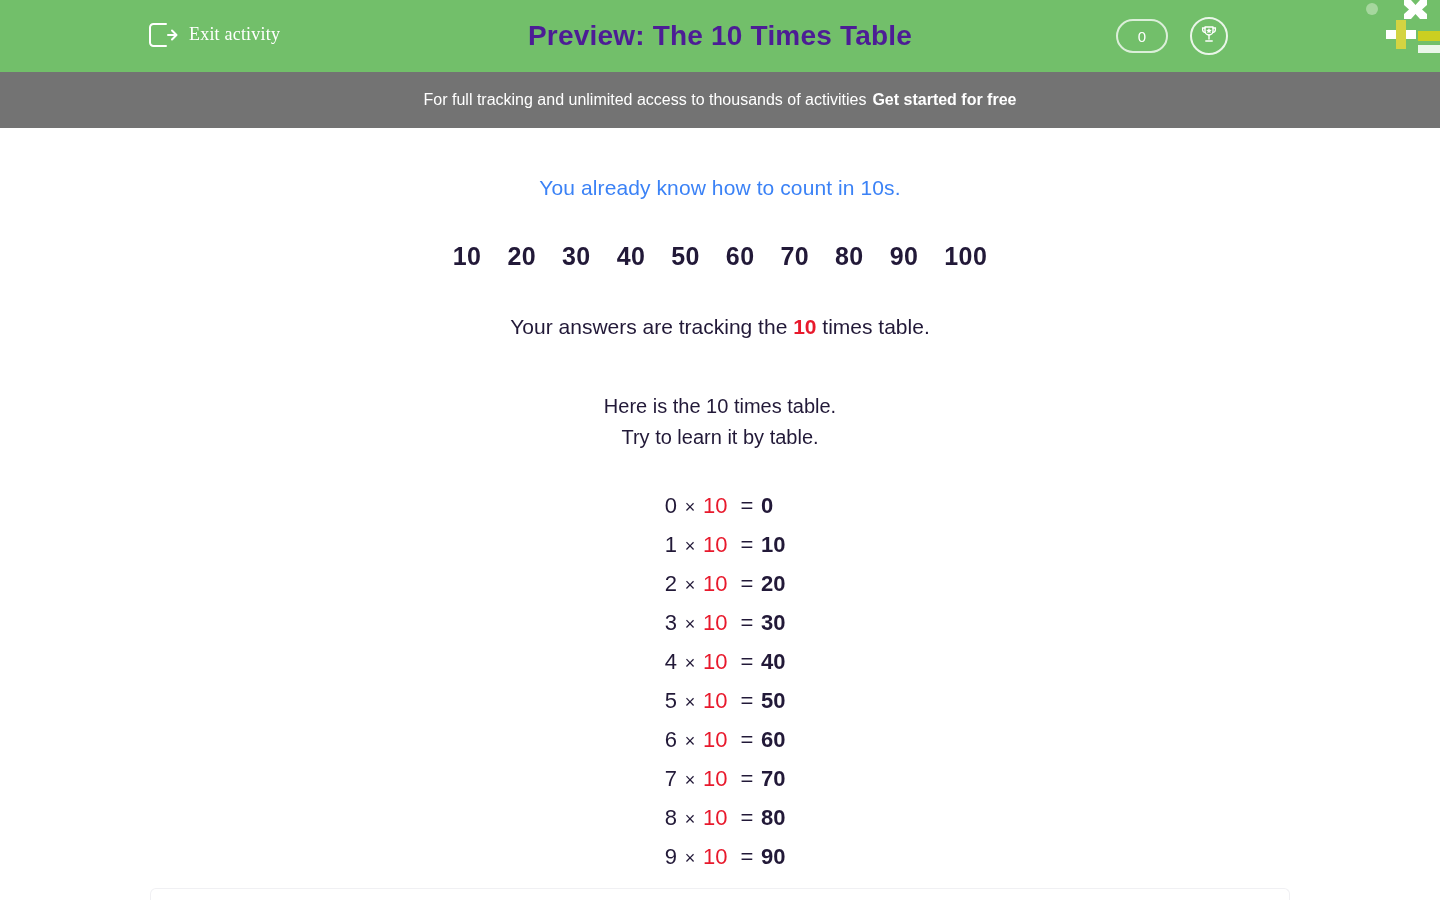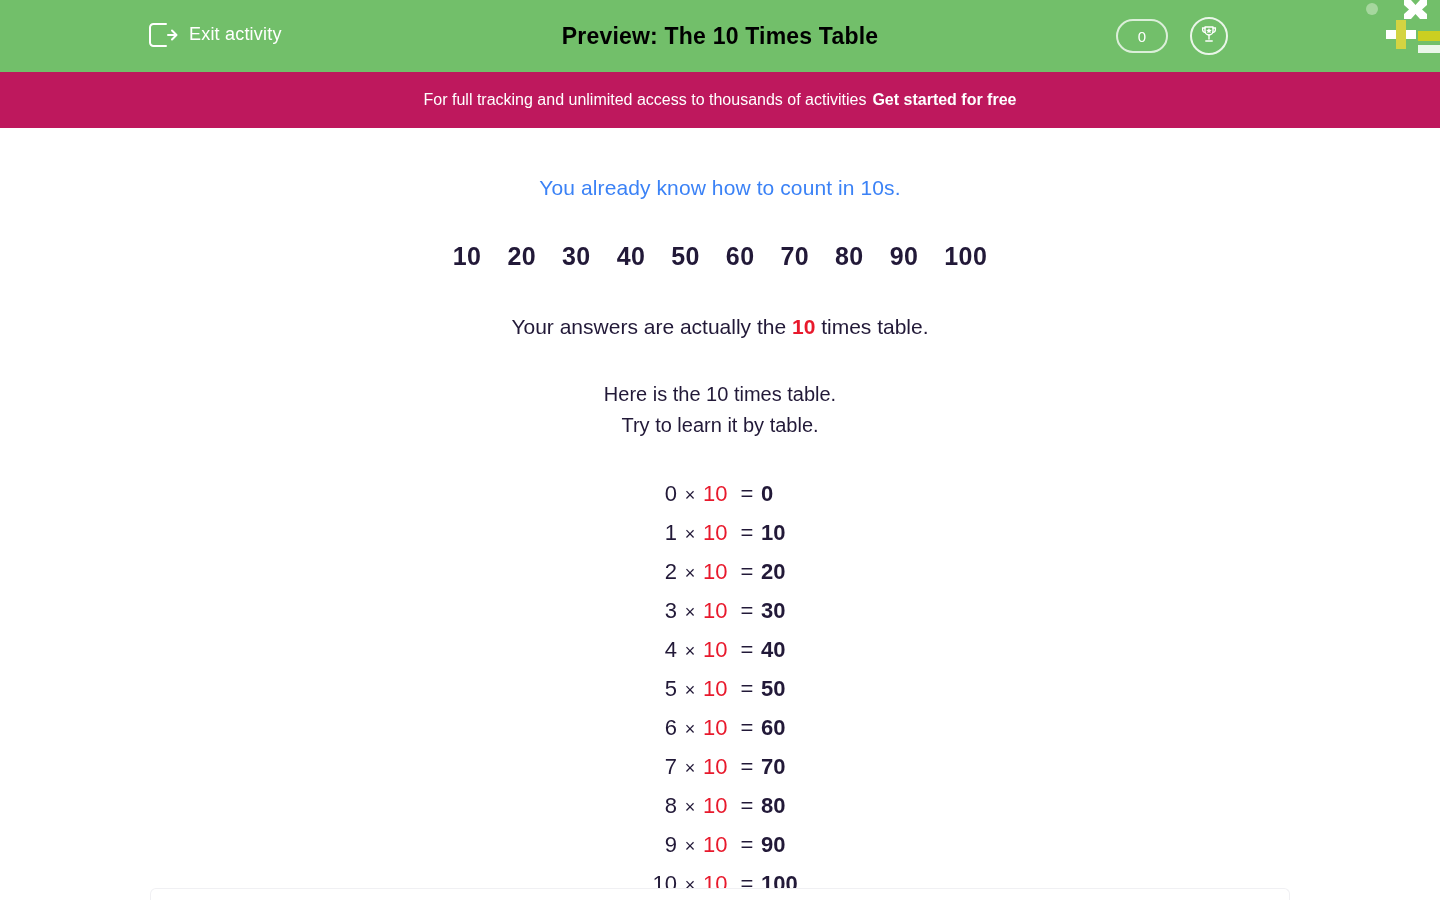--- a/index.html
+++ b/index.html
@@ -26,20 +26,21 @@
   }
   .exit-activity {
     position: absolute;
     left: 148px;
     top: 0;
     height: 69px;
     display: flex;
     align-items: center;
     gap: 11px;
     cursor: pointer;
+    font-family: Liberation Serif, serif;
   }
   .exit-icon {
     display: block;
     width: 30px;
     height: 26px;
   }
   .exit-label {
     color: #ffffff;
     font-size: 18px;
     font-weight: 400;
@@ -47,22 +48,22 @@
     white-space: nowrap;
   }
   .header-title {
     position: absolute;
     left: 0;
     right: 0;
     top: 0;
     height: 68px;
     line-height: 72px;
     text-align: center;
-    color: #000000;
-    font-size: 23px;
+    color: #4c1d95;
+    font-size: 28px;
     font-weight: bold;
     letter-spacing: 0.2px;
   }
   .header-right {
     position: absolute;
     right: 212px;
     top: 0;
     height: 72px;
     display: flex;
     align-items: center;
@@ -97,21 +98,21 @@
     right: 0;
     top: 0;
     width: 80px;
     height: 60px;
     pointer-events: none;
   }
 
   
   .promo-banner {
     height: 56px;
-    background: #be185d;
+    background: #737373;
     display: flex;
     align-items: center;
     justify-content: center;
     color: #ffffff;
     font-size: 16px;
   }
   .promo-text { font-weight: 400; }
   .promo-cta {
     font-weight: bold;
     margin-left: 6px;
@@ -146,21 +147,21 @@
   .answers-line {
     margin-top: 44px;
     font-size: 21px;
     font-weight: 400;
     color: #221938;
   }
   .red { color: #e8192c; font-weight: bold; }
   .strong { font-weight: normal; color: #221938; }
 
   .here-block {
-    margin-top: 40px;
+    margin-top: 52px;
     font-size: 20px;
     font-weight: 400;
     color: #221938;
     line-height: 31px;
   }
 
   .times-table {
     margin-top: 34px;
     display: flex;
     flex-direction: column;
@@ -279,21 +280,21 @@
     <span class="count-num">40</span>
     <span class="count-num">50</span>
     <span class="count-num">60</span>
     <span class="count-num">70</span>
     <span class="count-num">80</span>
     <span class="count-num">90</span>
     <span class="count-num">100</span>
   </div>
 
   <div class="answers-line">
-    <span>Your answers are actually the </span><span class="red">10</span><span>&nbsp;</span><span class="strong">times table.</span>
+    <span>Your answers are tracking the </span><span class="red">10</span><span>&nbsp;</span><span class="strong">times table.</span>
   </div>
 
   <div class="here-block">
     <div>
       <span>Here is the </span><span class="strong">10 times table.</span>
     </div>
     <div>Try to learn it by table.</div>
   </div>
 
   <div class="times-table">

